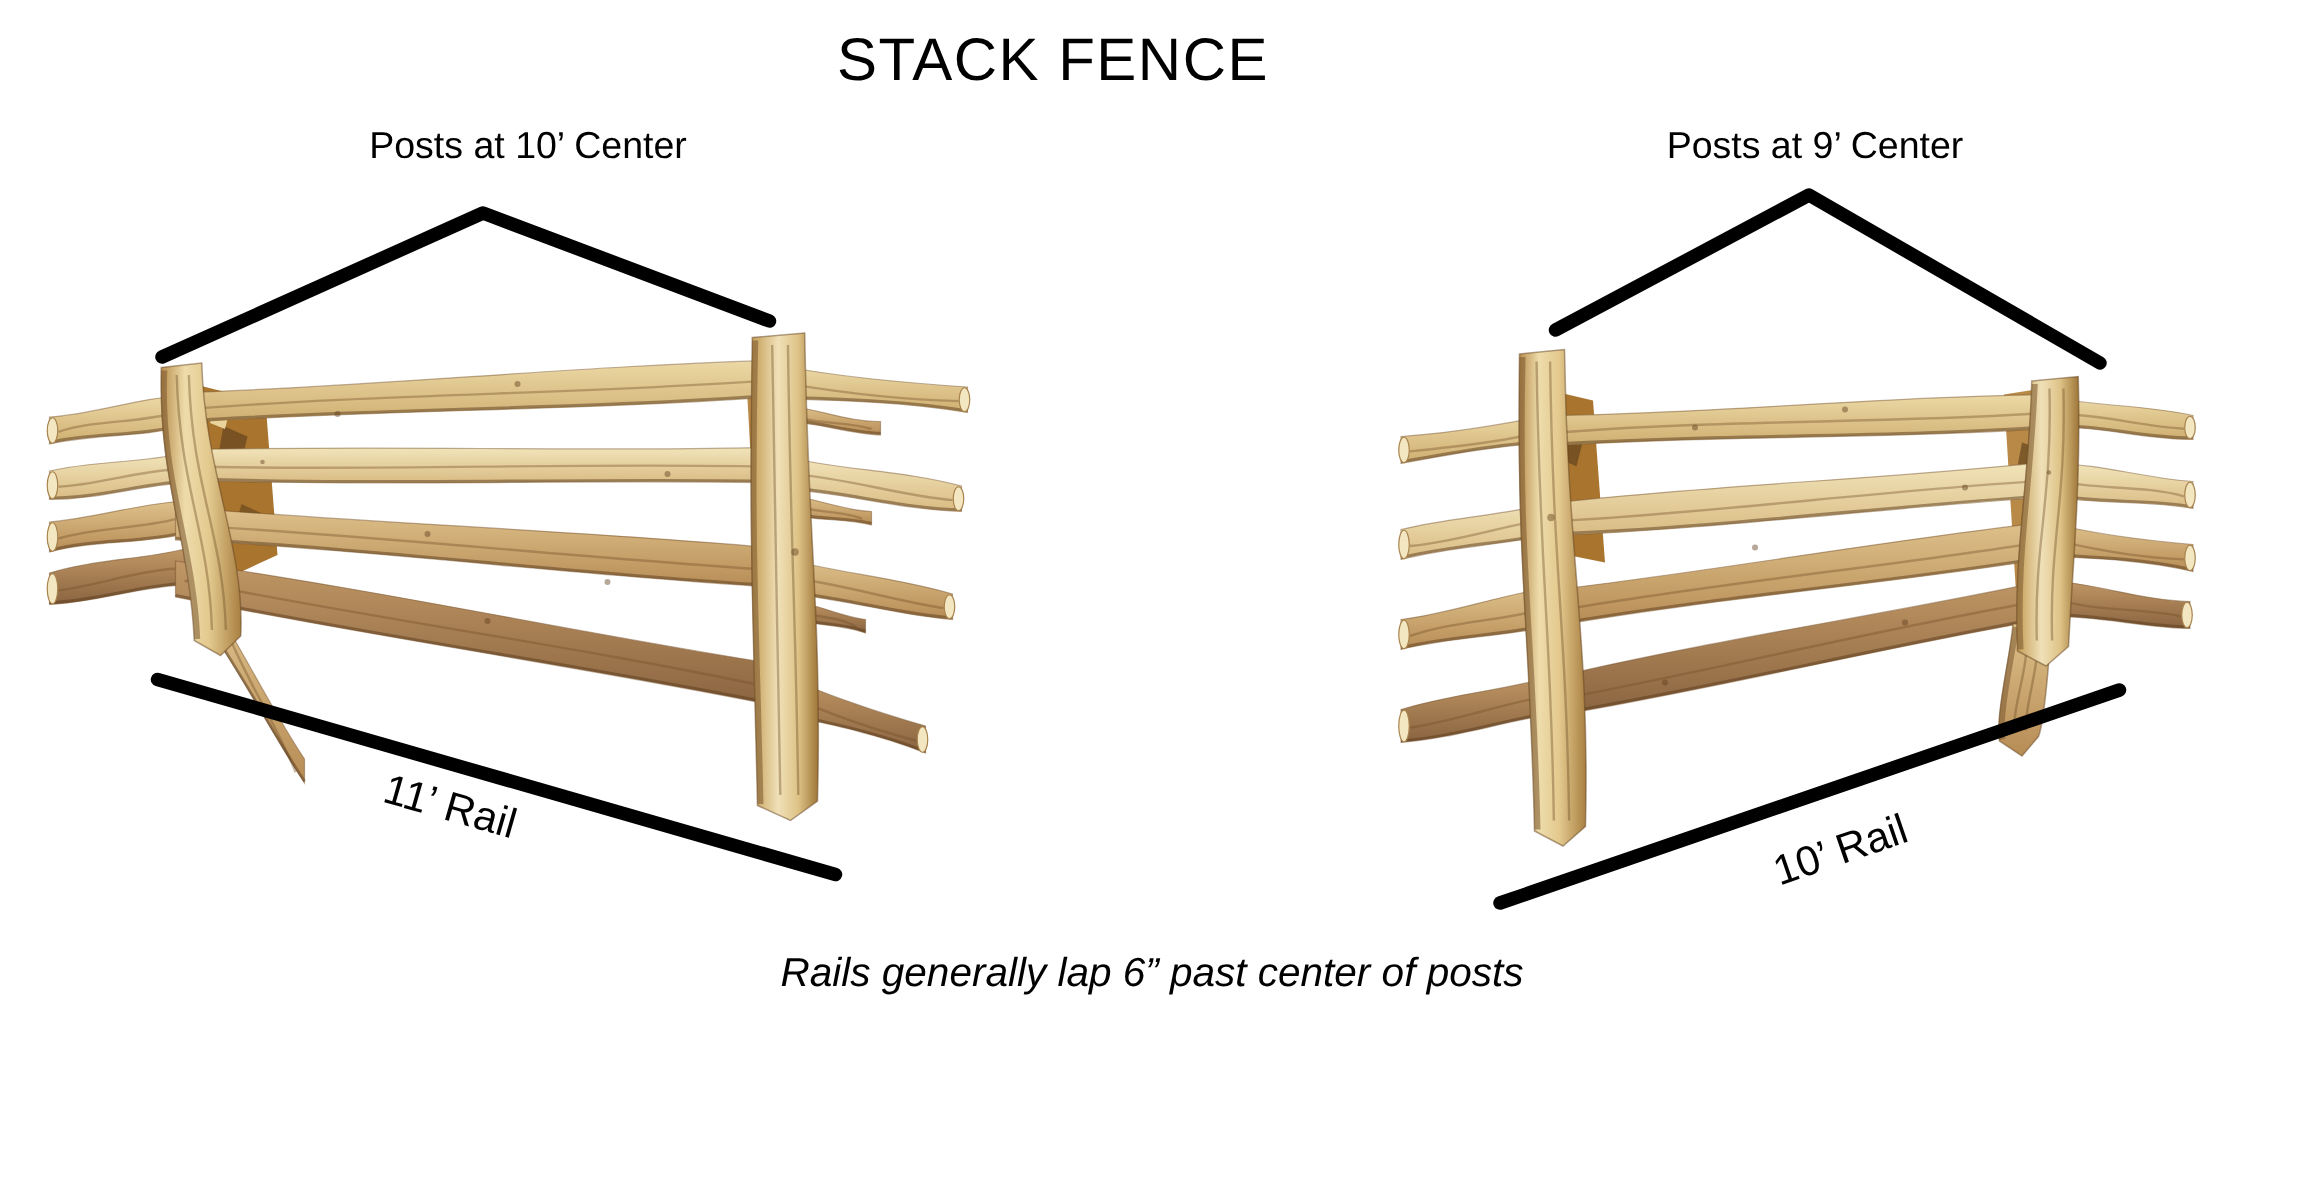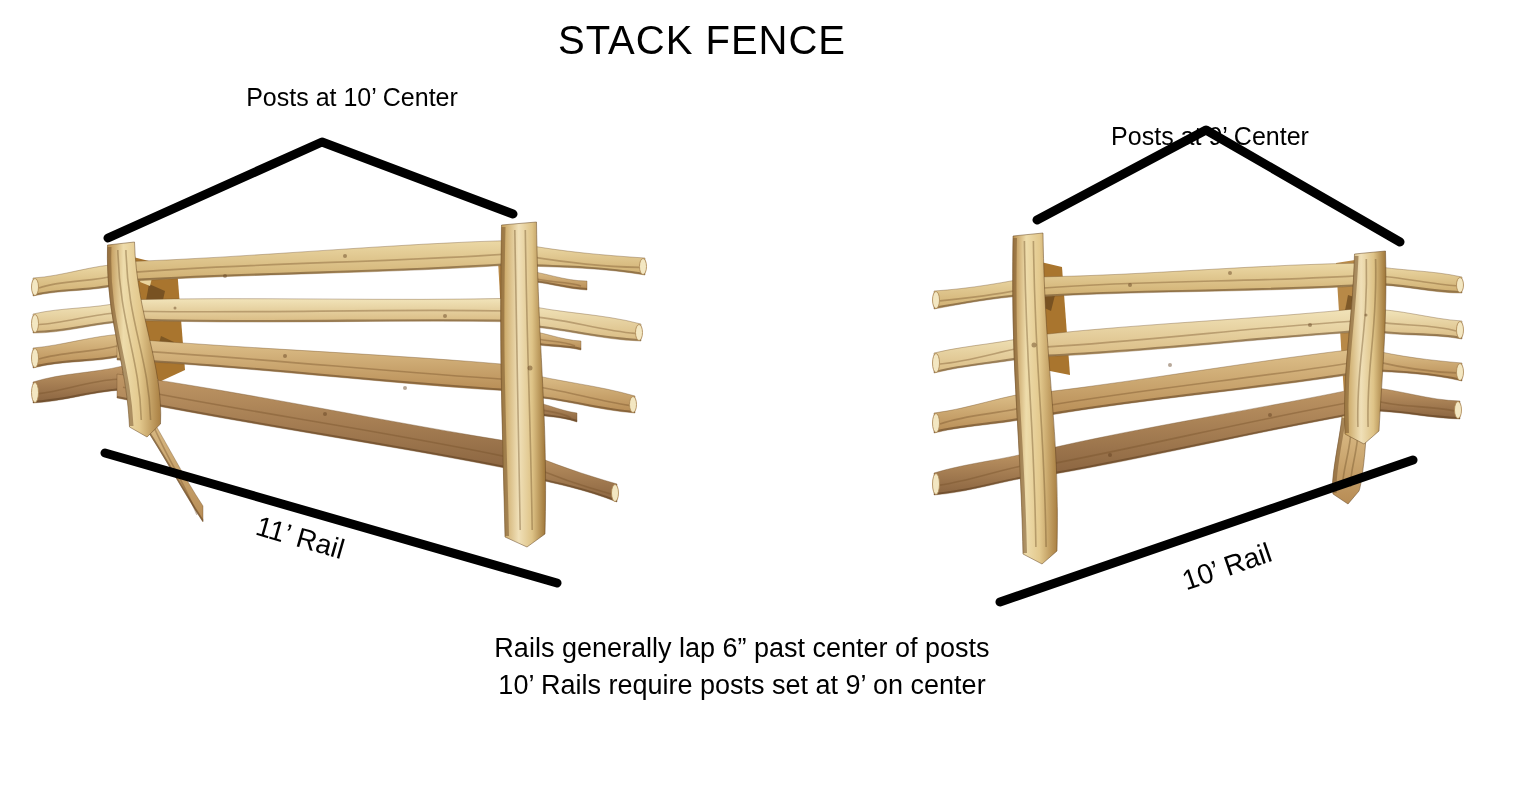--- a/index.html
+++ b/index.html
@@ -1,25 +1,25 @@
 <!DOCTYPE html>
 <html><head>
 <meta charset="utf-8">
 <style>
   html,body{margin:0;padding:0;width:1536px;height:787px;background:#ffffff;overflow:hidden;}
   body{font-family:"Liberation Sans", sans-serif;color:#000;position:relative;}
   .abs{position:absolute;}
   #page-title{left:0;top:16px;width:1404px;text-align:center;font-size:40px;line-height:48px;letter-spacing:1px;z-index:6;}
   .caption{top:83px;transform:translateX(-50%);font-size:25px;white-space:nowrap;z-index:6;}
   #caption-left{left:352px;}
-  #caption-right{left:1210px;margin-top:39px;}
+  #caption-right{left:1210px;}
   .rail-label{font-size:28px;white-space:nowrap;z-index:6;}
   #rail-label-left{left:300px;top:538px;transform:translate(-50%,-50%) rotate(16deg);}
   #rail-label-right{left:1227px;top:567px;transform:translate(-50%,-50%) rotate(-19deg);}
-  #footnote{left:742px;top:630px;transform:translateX(-50%);text-align:center;font-size:27px;line-height:37px;white-space:nowrap;z-index:6;}
+  #footnote{left:768px;top:630px;transform:translateX(-50%);text-align:center;font-size:27px;line-height:37px;white-space:nowrap;z-index:6;font-style:italic;}
   #annotation-overlay{left:0;top:0;width:1536px;height:787px;z-index:5;pointer-events:none;}
   .ann{fill:none;stroke-width:9;stroke-linecap:round;stroke-linejoin:round;}
   #fence-left{left:25px;top:218px;z-index:2;}
   #fence-right{left:930px;top:225px;z-index:2;}
   svg{display:block;}
 </style>
 </head>
 <body>
 
 <svg width="0" height="0" class="abs" aria-hidden="true">
@@ -216,14 +216,13 @@
   <path class="ann" d="M1037,220 L1206,130 L1400,242" stroke="#000000"></path>
   <path class="ann" d="M105,453 L557,583" stroke="#000000"></path>
   <path class="ann" d="M1000,602 L1413,460" stroke="#000000"></path>
 </svg>
 
 <div class="abs rail-label" id="rail-label-left">11’ Rail</div>
 <div class="abs rail-label" id="rail-label-right">10’ Rail</div>
 
 <div class="abs" id="footnote">
   <div>Rails generally lap 6” past center of posts</div>
-  <div>10’ Rails require posts set at 9’ on center</div>
 </div>
 
 </body></html>

